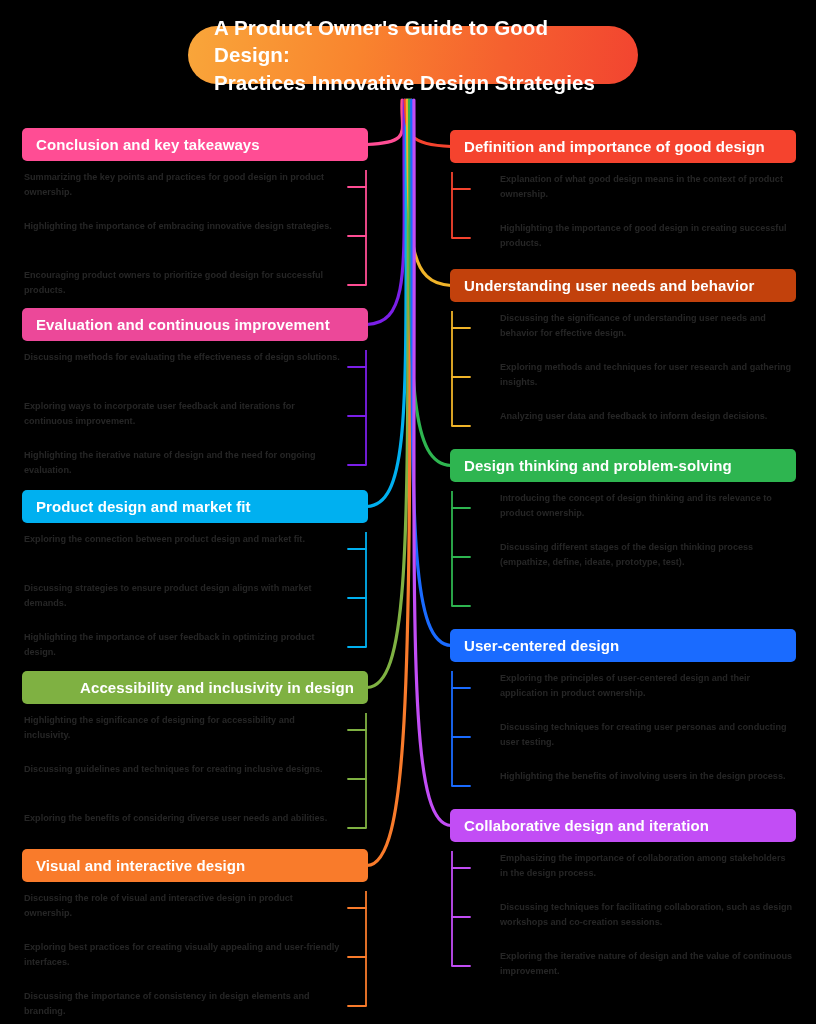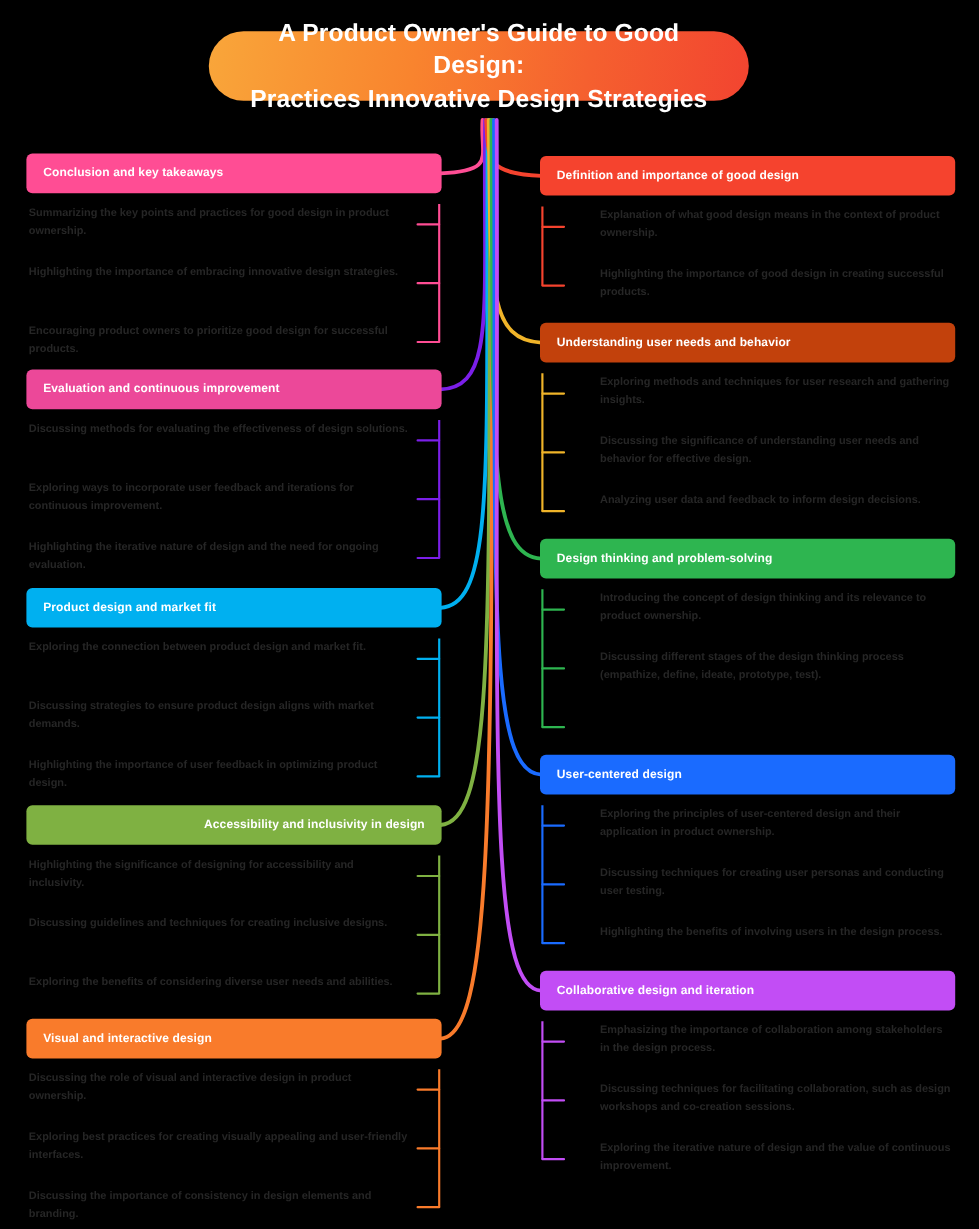--- a/index.html
+++ b/index.html
@@ -7,26 +7,26 @@
     width: 816px; height: 1024px;
     background: #000;
     font-family: "Liberation Sans", sans-serif;
     overflow: hidden;
   }
   #canvas { position: relative; width: 816px; height: 1024px; }
 
   
   #title-pill {
     position: absolute;
-    left: 174px; top: 26px;
+    left: 188px; top: 26px;
     width: 450px; height: 58px;
     border-radius: 37px;
     background: linear-gradient(100deg, #F9A63A 0%, #F9842E 38%, #F5602F 70%, #F24430 100%);
     display: flex; align-items: center; justify-content: center;
-    text-align: center;
+    text-align: left;
     padding: 0 26px;
   }
   #title-pill .t {
     color: #FFFFFF;
     font-size: 20.5px;
     font-weight: bold;
     line-height: 1.32;
     letter-spacing: .1px;
   }
 
@@ -41,21 +41,21 @@
   .node-header {
     height: 33px;
     border-radius: 5px;
     display: flex; align-items: center;
     padding: 0 14px;
     position: relative;
     z-index: 3;
   }
   .node-header .h {
     color: #FFFFFF;
-    font-size: 10px;
+    font-size: 15px;
     font-weight: bold;
     white-space: nowrap;
     letter-spacing: .1px;
   }
 
   .subs { position: relative; margin-top: 9px; }
   .sub {
     position: relative;
     min-height: 34px;
     margin-bottom: 15px;
@@ -266,24 +266,24 @@
           <path d="M 2 66 C 11 66, 11 66, 20 66" stroke="#F5432E" stroke-width="1.8" fill="none" stroke-linecap="round"></path>
           <path d="M 2 17 L 2 -9" stroke="#F5432E" stroke-width="1.8" fill="none"></path>
         </svg>
       </div>
       <div class="branch right" style="top: 269px;">
         <div class="node-header" style="background: #c2410c;">
           <span class="h">Understanding user needs and behavior</span>
         </div>
         <div class="subs">
           <div class="sub">
+            <span class="s">Discussing the significance of understanding user needs and behavior for effective design.</span>
+          </div>
+          <div class="sub">
             <span class="s">Exploring methods and techniques for user research and gathering insights.</span>
-          </div>
-          <div class="sub">
-            <span class="s">Discussing the significance of understanding user needs and behavior for effective design.</span>
           </div>
           <div class="sub">
             <span class="s">Analyzing user data and feedback to inform design decisions.</span>
           </div>
         </div>
         <svg class="bracket" width="22" height="140" style="top: 42px;">
           <path d="M 2 17 L 2 115" stroke="#F0B429" stroke-width="1.8" fill="none"></path>
           <path d="M 2 17 C 11 17, 11 17, 20 17" stroke="#F0B429" stroke-width="1.8" fill="none" stroke-linecap="round"></path>
           <path d="M 2 66 C 11 66, 11 66, 20 66" stroke="#F0B429" stroke-width="1.8" fill="none" stroke-linecap="round"></path>
           <path d="M 2 115 C 11 115, 11 115, 20 115" stroke="#F0B429" stroke-width="1.8" fill="none" stroke-linecap="round"></path>

